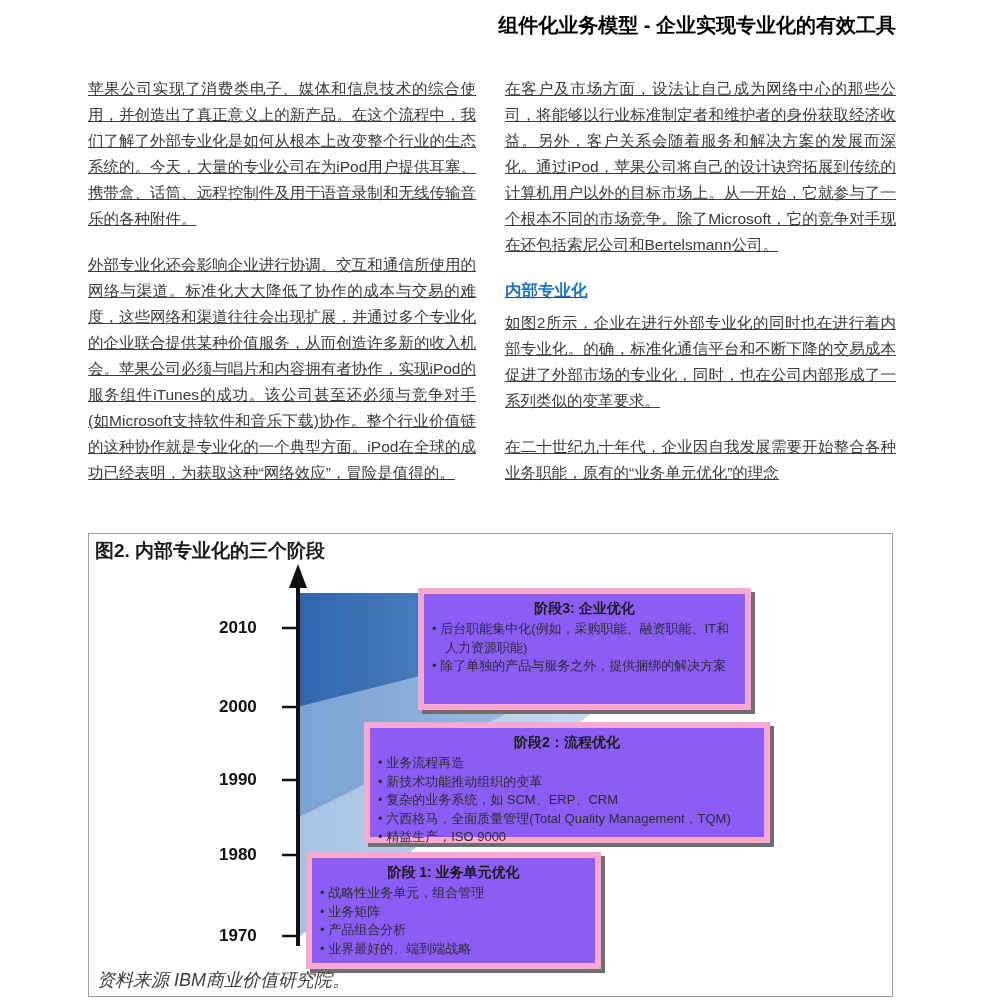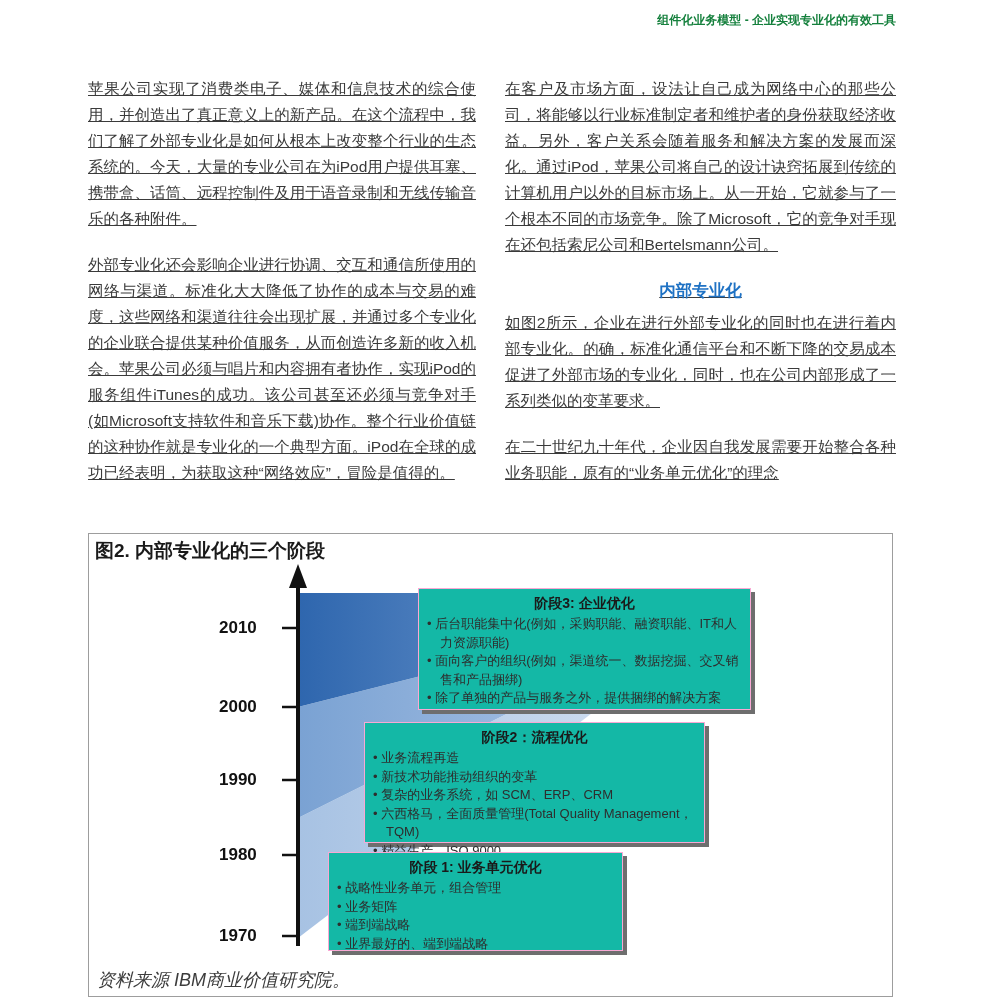--- a/index.html
+++ b/index.html
@@ -8,30 +8,30 @@
     width:984px; height:1003px;
     font-family:"Liberation Sans","DejaVu Sans",sans-serif;
     color:#3a3a3a;
     position:relative;
     overflow:hidden;
   }
   .page { position:absolute; inset:0; }
 
   .page-header {
     position:absolute; top:12px; right:88px;
-    font-size:12px; font-weight:bold; color:#15803d;
+    font-size:20px; font-weight:bold; color:#000000;
   }
 
   .col { position:absolute; top:76px; font-size:15.5px; line-height:26px; text-align:justify;text-decoration:underline; }
   .col-left  { left:88px;  width:388px; }
   .col-right { left:505px; width:391px; }
   .col p { margin-bottom:20px; }
   .section-heading {
     color:#1f72c4; font-size:16.5px; font-weight:bold;
-    margin:2px 0 8px 0; line-height:24px; text-align:center;
+    margin:2px 0 8px 0; line-height:24px; text-align:left;
   }
 
   
   .figure {
     position:absolute; left:88px; top:533px;
     width:805px; height:464px;
     border:1px solid #9d9d9d;
     background:#ffffff;
   }
   .figure-title {
@@ -44,39 +44,39 @@
   }
   .chart-svg { position:absolute; left:0; top:0; }
 
   .year-label {
     position:absolute; left:130px; width:62px;
     text-align:left; font-size:17px; font-weight:bold; color:#111111;
     line-height:20px;
   }
 
   .stage-box {
-    position:absolute; background:#14b8a6;
-    border:1px solid #f9a8d4;
+    position:absolute; background:#8b5cf6;
+    border:6px solid #f9a8d4;
     box-shadow:4px 4px 0 #6e6e6e;
     padding:4px 8px 20px 8px;
   }
   .stage-title {
     text-align:center; font-size:14px; font-weight:bold;
     color:#1a1a1a; line-height:20px; margin-bottom:2px;
   }
   .stage-box ul { list-style:none; }
   .stage-box li {
     font-size:13px; line-height:18.5px; color:#2e2e2e;
     padding-left:13px; text-indent:-13px;
   }
   .stage-box li::before { content:"\2022\00a0"; }
 
   #stage3 { left:329px; top:54px;  width:333px; height:122px; }
-  #stage2 { left:275px; top:188px; width:341px; height:121px; }
-  #stage1 { left:239px; top:318px; width:295px; height:99px;  }
+  #stage2 { left:275px; top:188px; width:406px; height:121px; }
+  #stage1 { left:217px; top:318px; width:295px; height:117px;  }
 </style>
 </head>
 <body>
 
 <div class="page">
 
   <div class="page-header">组件化业务模型 - 企业实现专业化的有效工具</div>
 
   <div class="col col-left">
     <p>苹果公司实现了消费类电子、媒体和信息技术的综合使用，并创造出了真正意义上的新产品。在这个流程中，我们了解了外部专业化是如何从根本上改变整个行业的生态系统的。今天，大量的专业公司在为iPod用户提供耳塞、携带盒、话筒、远程控制件及用于语音录制和无线传输音乐的各种附件。</p>
@@ -129,42 +129,41 @@
     <div class="year-label" style="top:84px">2010</div>
     <div class="year-label" style="top:163px">2000</div>
     <div class="year-label" style="top:236px">1990</div>
     <div class="year-label" style="top:311px">1980</div>
     <div class="year-label" style="top:392px">1970</div>
 
     <div class="stage-box" id="stage3">
       <div class="stage-title">阶段3: 企业优化</div>
       <ul>
         <li>后台职能集中化(例如，采购职能、融资职能、IT和人力资源职能)</li>
-        <li>面向客户的组织(例如，渠道统一、数据挖掘、交叉销售和产品捆绑)</li>
         <li>除了单独的产品与服务之外，提供捆绑的解决方案</li>
       </ul>
     </div>
 
     <div class="stage-box" id="stage2">
       <div class="stage-title">阶段2：流程优化</div>
       <ul>
         <li>业务流程再造</li>
         <li>新技术功能推动组织的变革</li>
         <li>复杂的业务系统，如 SCM、ERP、CRM</li>
         <li>六西格马，全面质量管理(Total Quality Management，TQM)</li>
         <li>精益生产，ISO 9000</li>
       </ul>
     </div>
 
     <div class="stage-box" id="stage1">
       <div class="stage-title">阶段 1: 业务单元优化</div>
       <ul>
         <li>战略性业务单元，组合管理</li>
         <li>业务矩阵</li>
-        <li>端到端战略</li>
+        <li>产品组合分析</li>
         <li>业界最好的、端到端战略</li>
       </ul>
     </div>
 
     <div class="figure-source">资料来源 IBM商业价值研究院。</div>
   </div>
 
 </div>
 
 </body></html>

